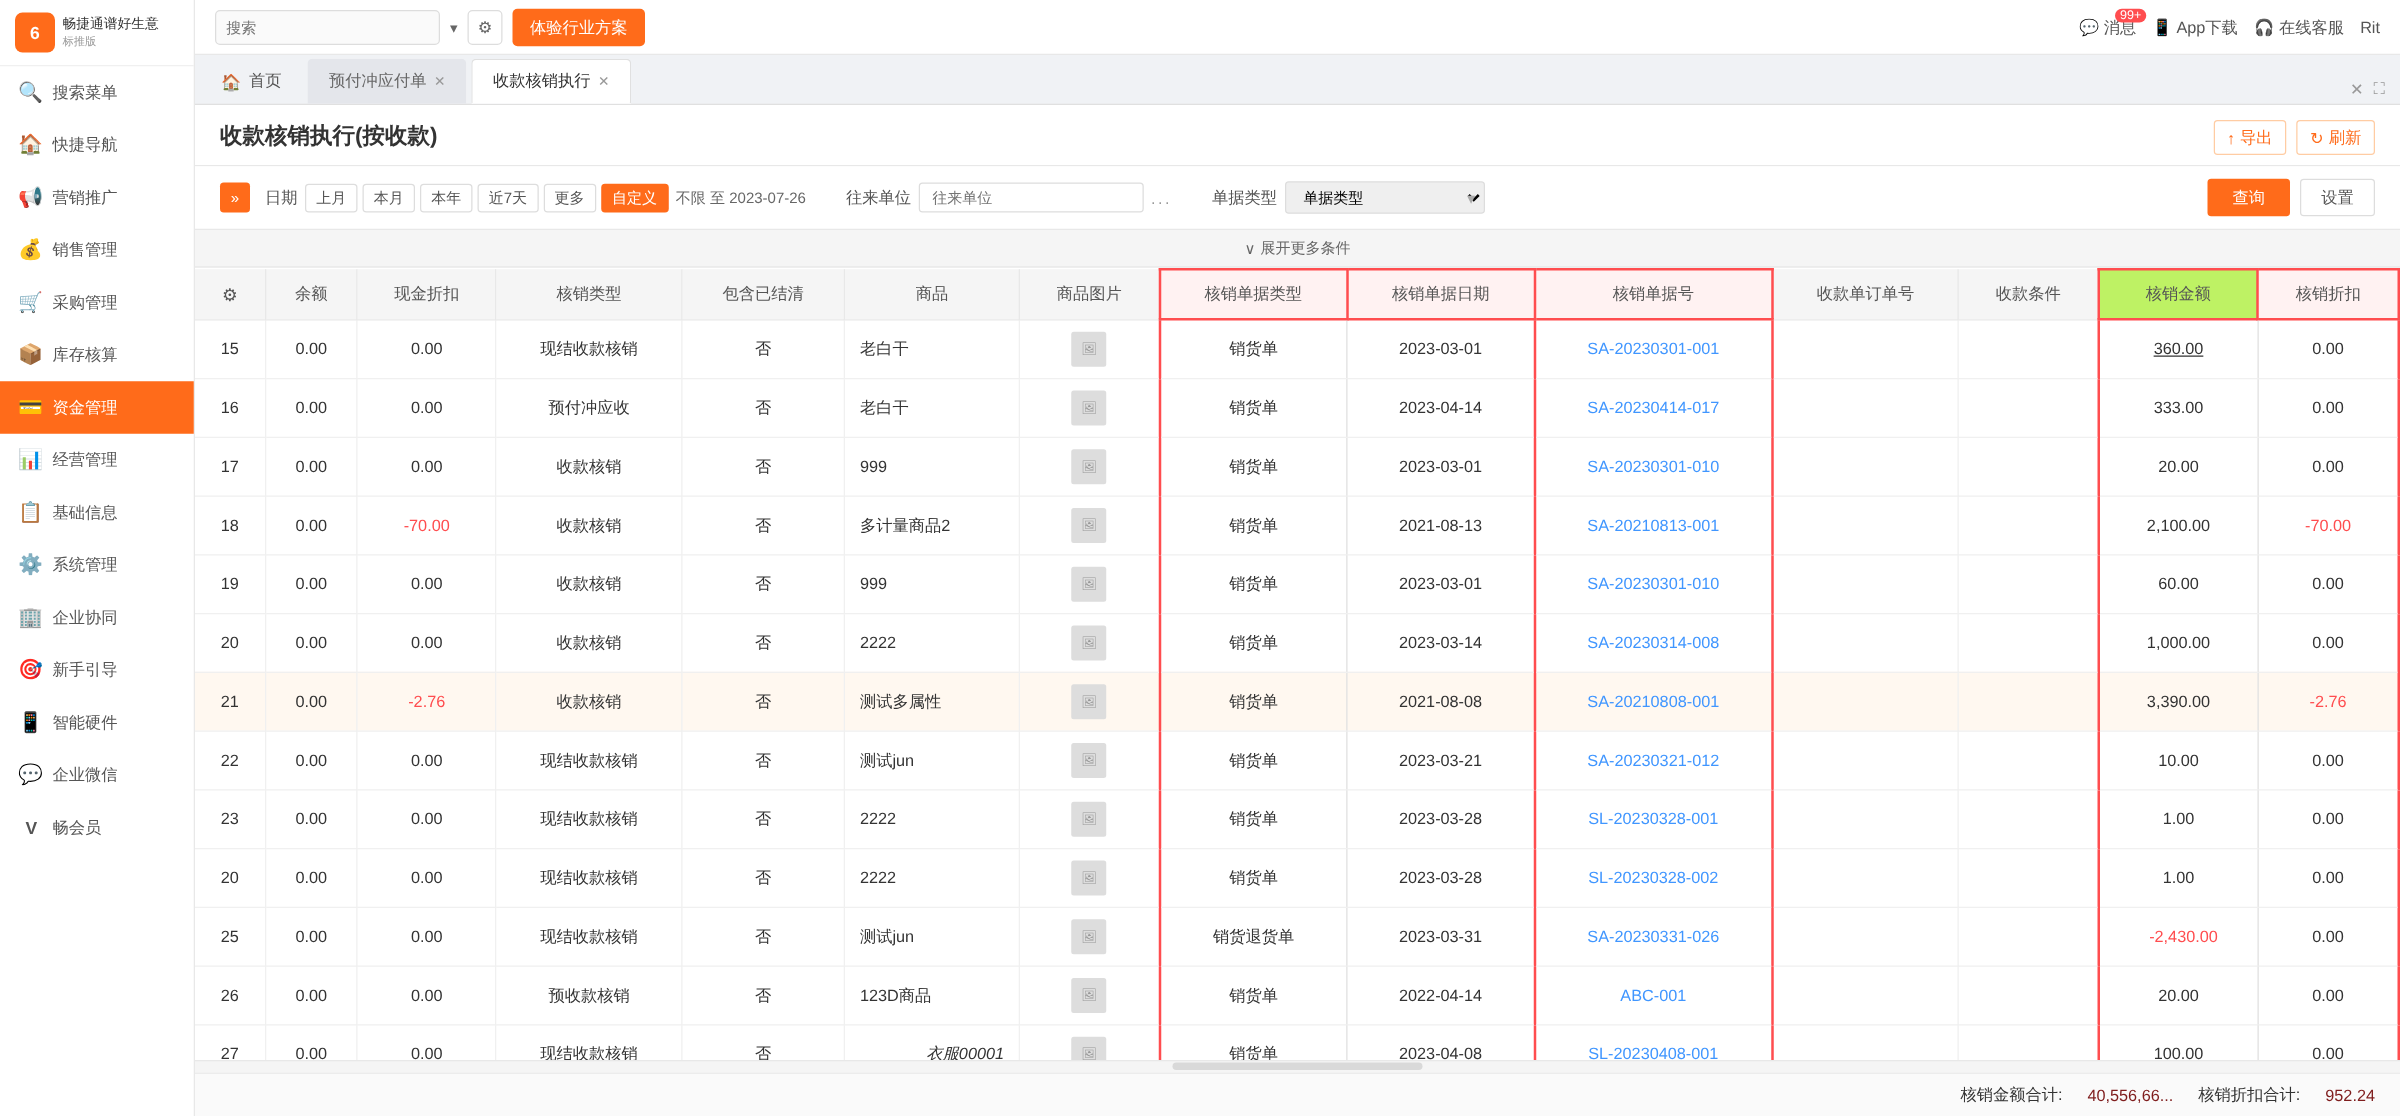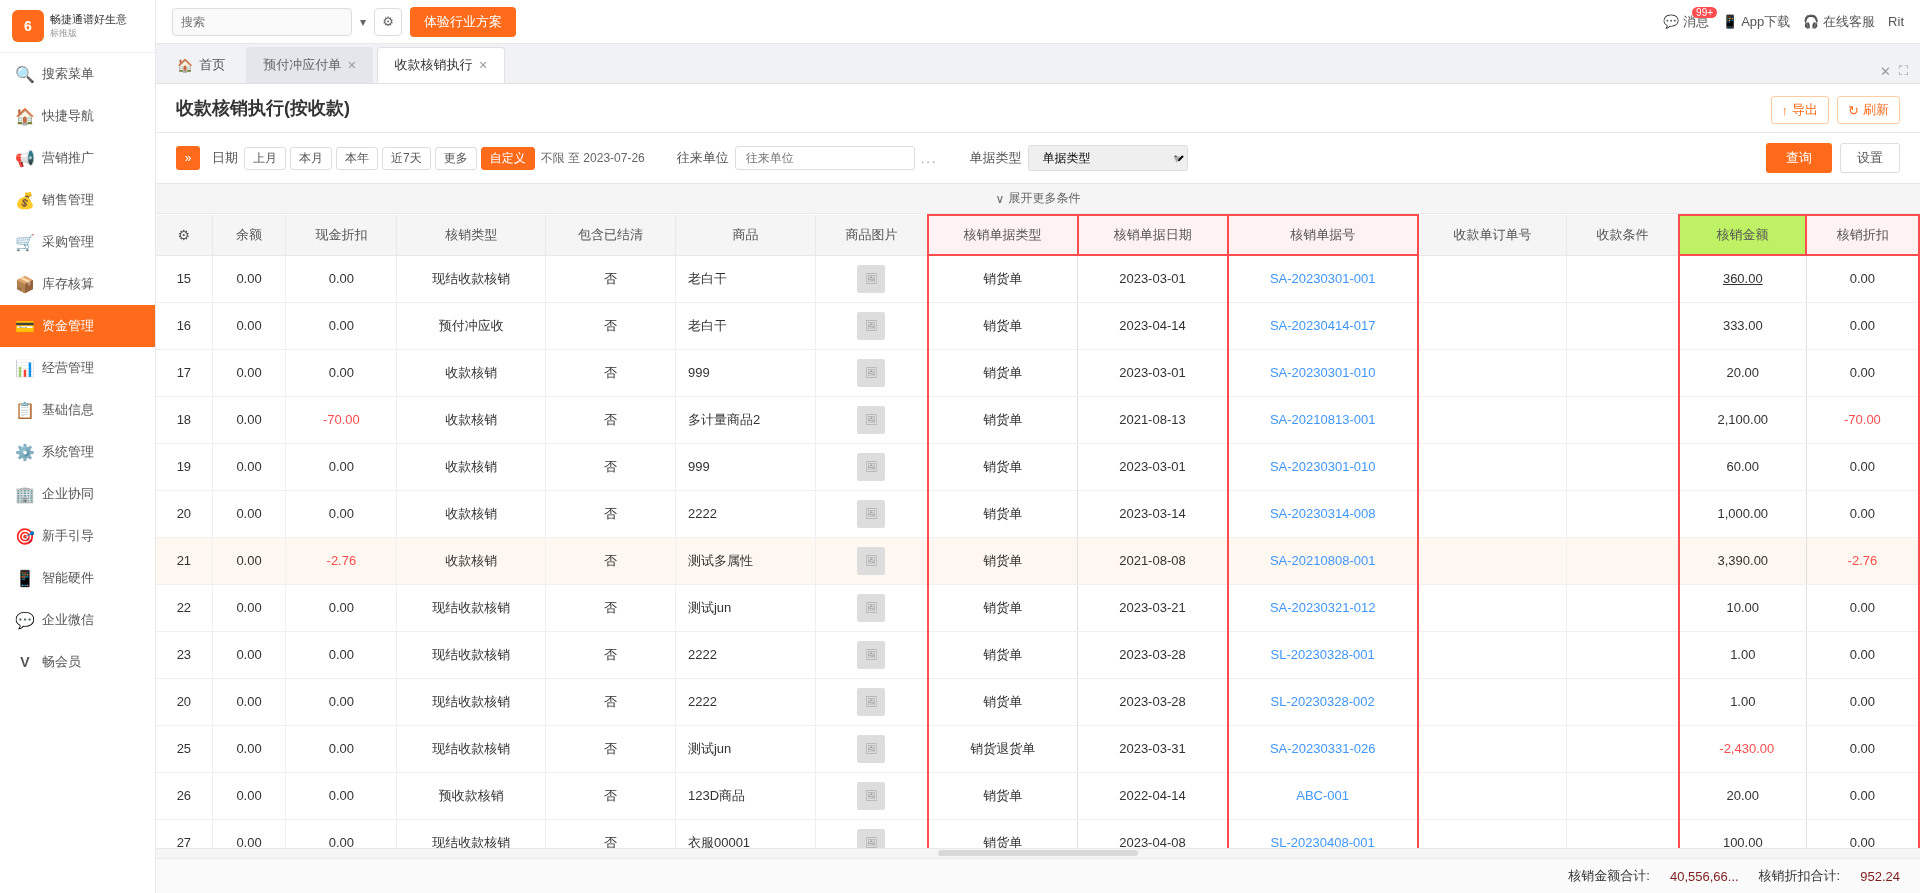--- a/index.html
+++ b/index.html
@@ -496,21 +496,21 @@
       <td></td>
       <td style="border-left:2px solid #ff4d4f;border-right:1px solid #e0e0e0;">20.00</td>
       <td style="border-left:1px solid #e0e0e0;border-right:2px solid #ff4d4f;">0.00</td>
     </tr>
             <tr>
       <td>27</td>
       <td>0.00</td>
       <td>0.00</td>
       <td>现结收款核销</td>
       <td>否</td>
-      <td style="text-align:left;">衣服00001</td>
+      <td style="text-align:right;font-style:italic;">衣服00001</td>
       <td>
                 <div style="width:28px;height:28px;background:#ddd;border-radius:2px;margin:auto;display:flex;align-items:center;justify-content:center;font-size:10px;color:#999;">🖼</div>
               </td>
       <td style="border-left:2px solid #ff4d4f;border-right:1px solid #e0e0e0;">销货单</td>
       <td style="border-left:1px solid #e0e0e0;border-right:1px solid #e0e0e0;">2023-04-08</td>
       <td style="border-left:2px solid #ff4d4f;border-right:2px solid #ff4d4f;"><span class="link-text">SL-20230408-001</span></td>
       <td></td>
       <td></td>
       <td style="border-left:2px solid #ff4d4f;border-right:1px solid #e0e0e0;">100.00</td>
       <td style="border-left:1px solid #e0e0e0;border-right:2px solid #ff4d4f;">0.00</td>

